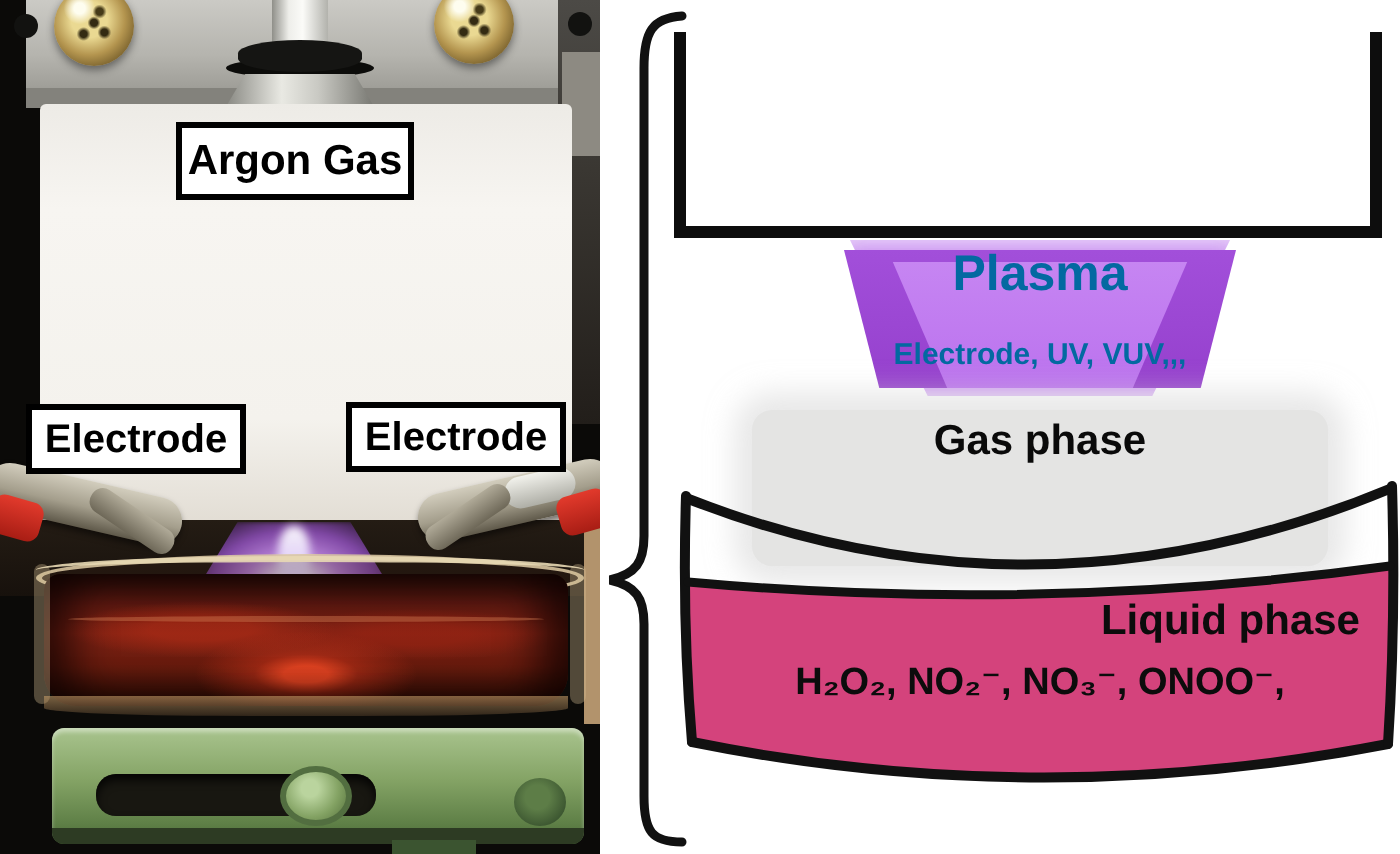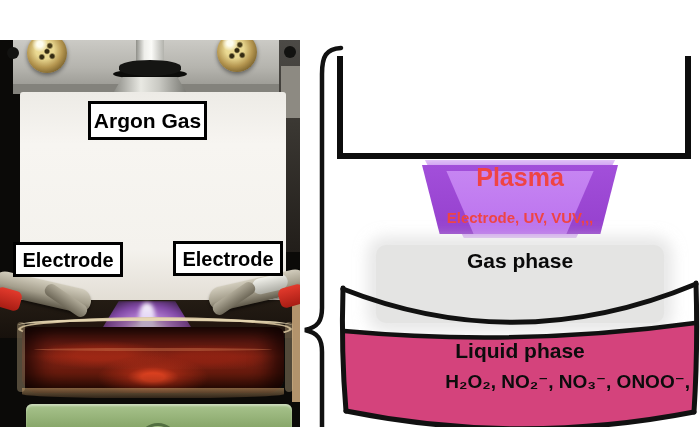--- a/index.html
+++ b/index.html
@@ -1,19 +1,19 @@
 <!DOCTYPE html>
 <html><head>
 <meta charset="utf-8">
 <style>
   * { margin:0; padding:0; box-sizing:border-box; }
   html,body { width:700px; height:427px; background:#fff; overflow:hidden;
               font-family:"Liberation Sans","DejaVu Sans",sans-serif; }
   .abs { position:absolute; }
-  #stage { position:relative; width:700px; height:304px; background:#fff;margin-top:40px; }
+  #stage { position:relative; width:700px; height:304px; background:#fff; }
 
   
   #photo { left:0; top:0; width:300px; height:427px; background:#0b0a08; overflow:hidden; }
   .right-strip   { left:279px; top:0; width:21px; height:212px; background:linear-gradient(180deg,#4c4a46 0%,#3a3732 40%,#221e1a 100%); }
   .right-patch   { left:281px; top:26px; width:19px; height:52px; background:#8d8a82; }
   .top-plate     { left:13px; top:0; width:266px; height:50px; background:linear-gradient(180deg,#cbcac5 0%,#b5b4ae 55%,#979690 100%); }
   .plate-lip     { left:13px; top:44px; width:266px; height:10px; background:#83827c; }
   .screw { width:40px; height:40px; border-radius:50%;
     background:
       radial-gradient(circle at 32% 28%, rgba(255,255,244,.95) 0 7%, transparent 20%),
@@ -102,34 +102,34 @@
 
   .plasma-glow { left:112px; top:120px; width:216px; height:78px;
     clip-path:polygon(6% 0,94% 0,76% 100%,24% 100%);
     background:#b263ea; filter:blur(9px); opacity:.8; }
   .plasma-main { left:122px; top:125px; width:196px; height:69px;
     clip-path:polygon(0 0,100% 0,91% 100%,9% 100%);
     background:linear-gradient(180deg,#a24fda 0%,#9540cd 100%); }
   .plasma-inner { left:140px; top:131px; width:160px; height:63px;
     clip-path:polygon(4% 0,96% 0,79% 100%,21% 100%);
     background:linear-gradient(180deg,#c685f2 0%,#bb72ee 100%); }
-  .plasma-text { left:70px; width:300px; text-align:center; color:#ef4444; }
+  .plasma-text { left:70px; width:300px; text-align:center; color:#0369a1; }
   .plasma-title { top:123px; font-size:25px; font-weight:bold; }
   .plasma-line1 { top:152px; font-size:15px; font-weight:bold; }
   .plasma-line2 { top:169px; font-size:15px; font-weight:bold; }
 
   .gas-box { left:76px; top:205px; width:288px; height:78px; border-radius:10px;
     background:#e4e4e3; box-shadow:0 0 14px 9px rgba(213,213,213,.55); }
   .gas-title { left:76px; top:209px; width:288px; text-align:center; font-size:21px; font-weight:bold; color:#0a0a0a; }
   .gas-species { left:60px; top:240px; width:320px; text-align:center; font-size:19px; font-weight:bold; color:#0a0a0a; }
 
   .dish-svg { left:0; top:0; width:400px; height:427px; }
 
-  .liq-title { left:60px; top:299px; width:320px; text-align:center; font-size:21px; font-weight:bold; color:#0c0c0c; }
-  .liq-species { left:50px; top:330px; width:340px; text-align:right; font-size:19px; font-weight:bold; color:#0c0c0c; }
+  .liq-title { left:60px; top:299px; width:320px; text-align:right; font-size:21px; font-weight:bold; color:#0c0c0c; }
+  .liq-species { left:50px; top:330px; width:340px; text-align:center; font-size:19px; font-weight:bold; color:#0c0c0c; }
 </style>
 </head>
 <body>
 
 <div id="stage">
 
   <div id="photo" class="abs">
     <div class="abs right-strip"></div>
     <div class="abs right-patch"></div>
     <div class="abs top-plate"></div>

